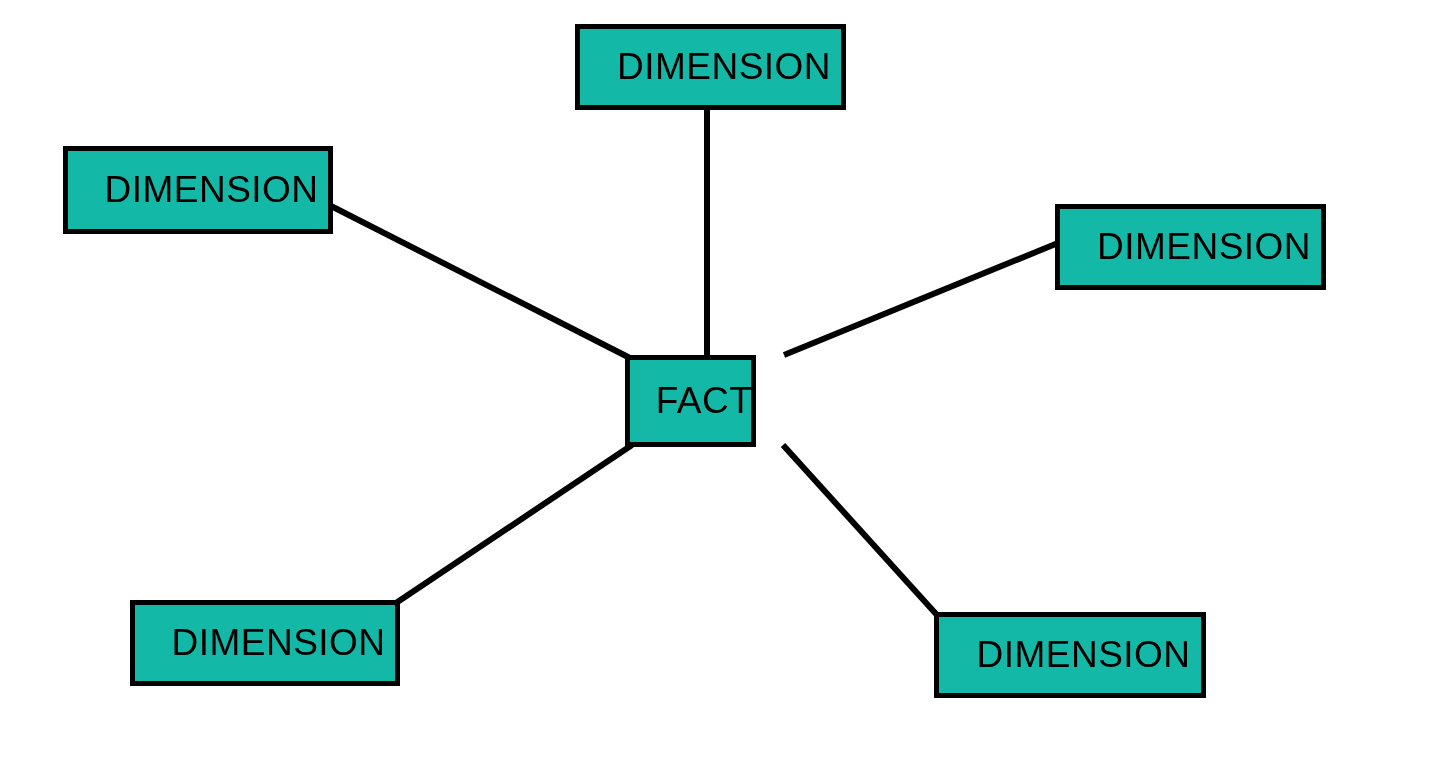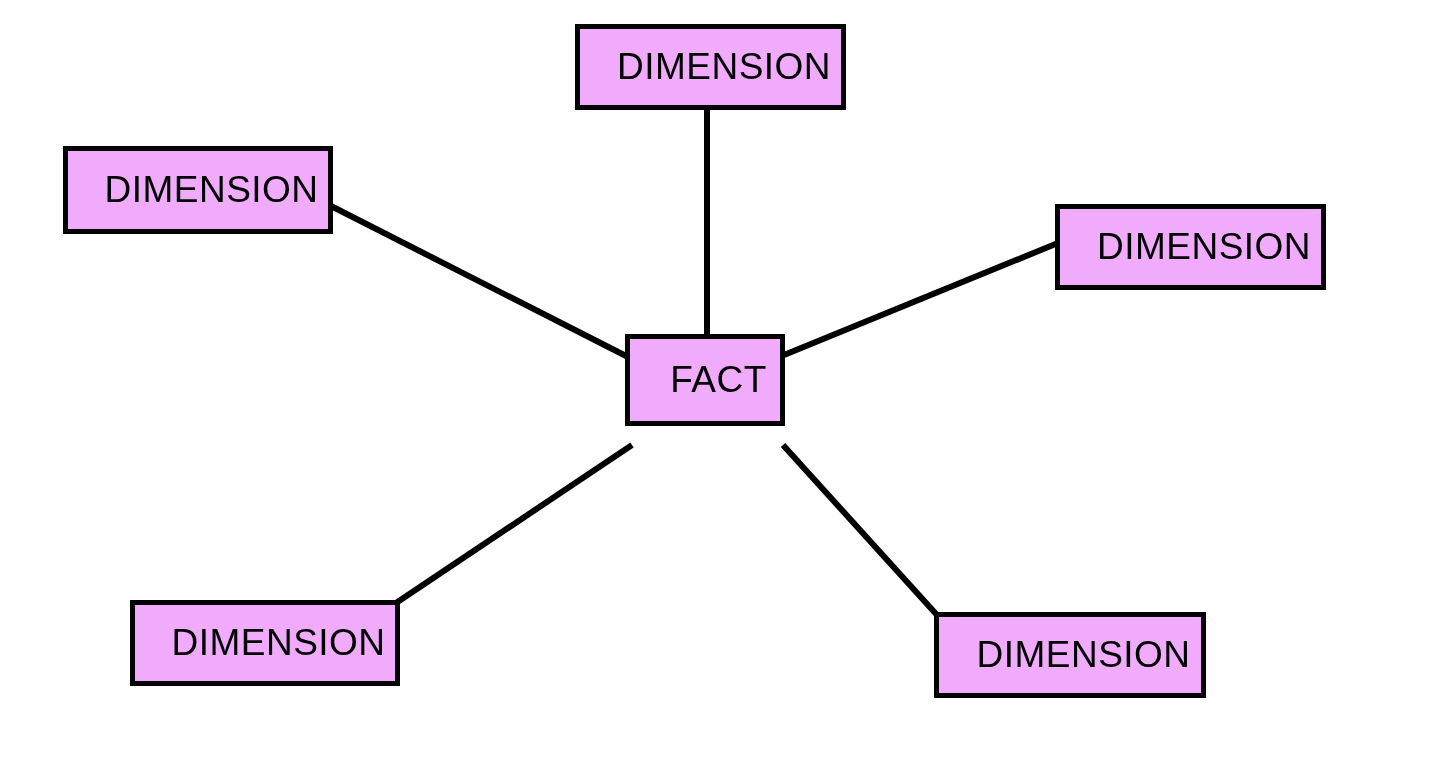--- a/index.html
+++ b/index.html
@@ -19,36 +19,36 @@
     position: absolute;
     left: 0;
     top: 0;
     width: 1432px;
     height: 762px;
   }
   .node {
     position: absolute;
     box-sizing: border-box;
     border: 5px solid #000000;
-    background: #f0abfc;
+    background: #14b8a6;
     display: flex;
     align-items: center;
     justify-content: center;
     font-size: 37px;
     letter-spacing: 0.5px;
     color: #000000;
     white-space: nowrap;
     padding-left: 27px;
   }
   .node-top          { left: 575px;  top: 24px;  width: 271px; height: 86px; }
   .node-upper-left   { left: 63px;   top: 146px; width: 270px; height: 88px; }
   .node-right        { left: 1055px; top: 204px; width: 271px; height: 86px; }
   .node-bottom-left  { left: 130px;  top: 600px; width: 270px; height: 86px; }
   .node-bottom-right { left: 934px;  top: 612px; width: 272px; height: 86px; }
-  .node-fact         { left: 625px;  top: 334px; width: 160px; height: 92px; }
+  .node-fact         { left: 625px;  top: 355px; width: 131px; height: 92px; }
 </style>
 </head>
 <body>
 
 <div id="canvas">
 
   <svg id="edges" viewBox="0 0 1432 762" xmlns="http://www.w3.org/2000/svg">
     <line x1="707" y1="108" x2="707" y2="358" stroke="#000000" stroke-width="6"></line>
     <line x1="331" y1="206" x2="630" y2="358" stroke="#000000" stroke-width="6"></line>
     <line x1="784" y1="355" x2="1058" y2="243" stroke="#000000" stroke-width="6"></line>

